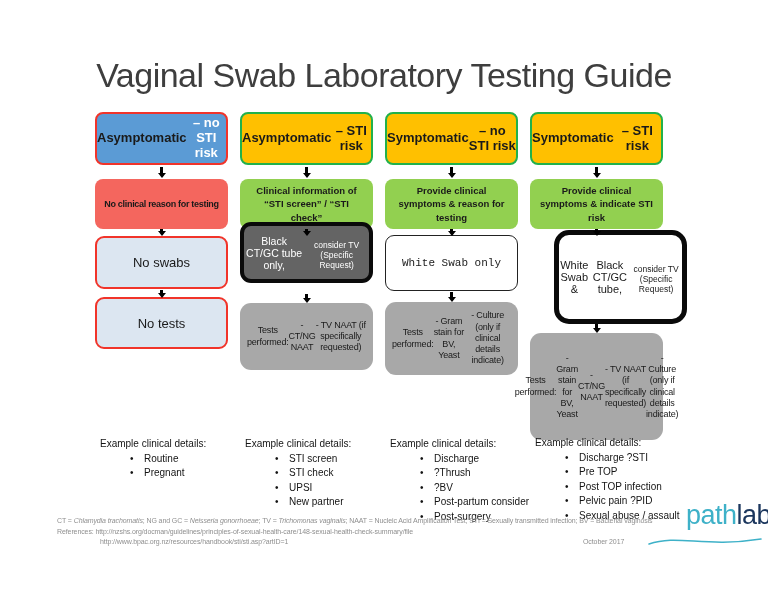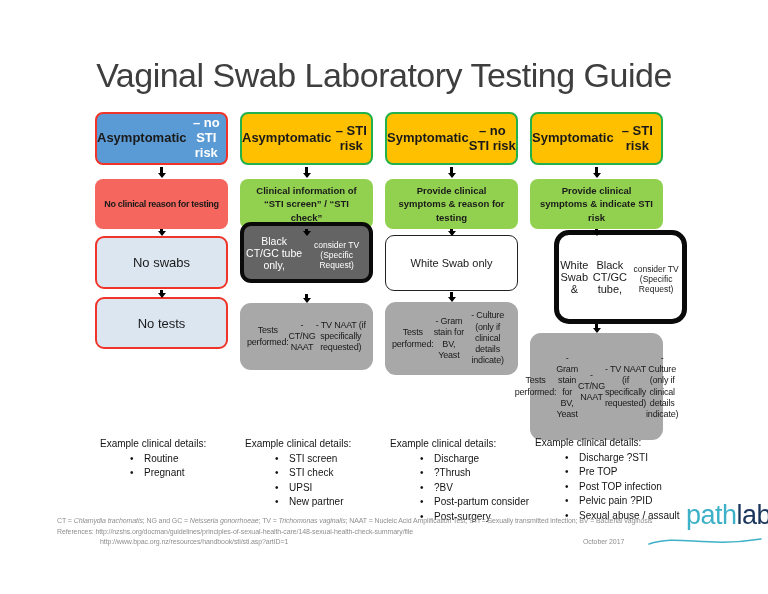--- a/index.html
+++ b/index.html
@@ -22,21 +22,21 @@
   .hdr .l2 { margin-top:0; }
   .hdr-blue .l2 { color:#ffffff; }
   
   .step { width:133px; height:50px; top:179px; border-radius:8px; font-size:9.5px; font-weight:600; line-height:1.4; padding:0 8px; }
   .step-red { background:#f4665e; padding:0 2px; font-size:9px; letter-spacing:-0.3px; white-space:nowrap; }
   .step-green { background:#92d050; }
   
   .ltblue { background:#dce6f1; border:2px solid #f1342a; border-radius:9px; font-size:13px; }
   .darkbox { background:#646464; border:4px solid #0a0a0a; border-radius:11px; color:#ffffff; font-size:10.5px; }
   .darkbox .sub { font-size:8.5px; margin-top:4px; }
-  .whitebox { background:#ffffff; border:1.5px solid #222222; border-radius:9px; font-size:11px; }
+  .whitebox { background:#ffffff; border:1.5px solid #222222; border-radius:9px; font-size:11px;font-family:Liberation Mono, monospace; }
   .bigwhite { background:#ffffff; border:5px solid #0a0a0a; border-radius:15px; font-size:11px; }
   .bigwhite .l { margin:3px 0; }
   .bigwhite .sub { font-size:8.5px; margin-top:4px; }
   .testsbox { background:#a8a8a8; border-radius:11px; font-size:9px; letter-spacing:-0.2px; line-height:1.25; padding:5px 7px; }
   .testsbox .tl { margin:2px 0; }
   
   .arrow { position:absolute; width:9px; display:flex; flex-direction:column; align-items:center; }
   .arrow i { display:block; }
   .arrow .stem { width:2.5px; background:#000; flex:1; }
   .arrow .head { width:0; height:0; border-left:4.5px solid transparent; border-right:4.5px solid transparent; border-top:5px solid #000; }

